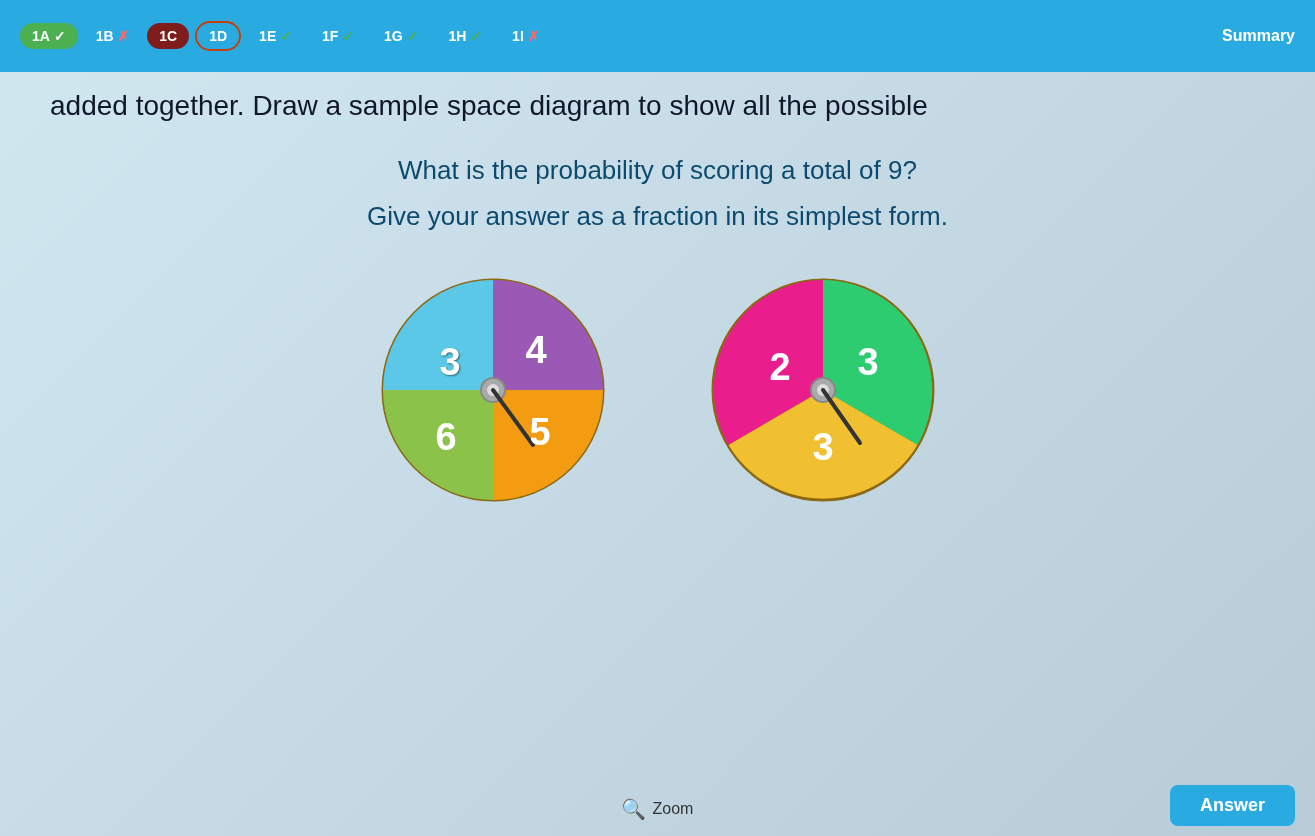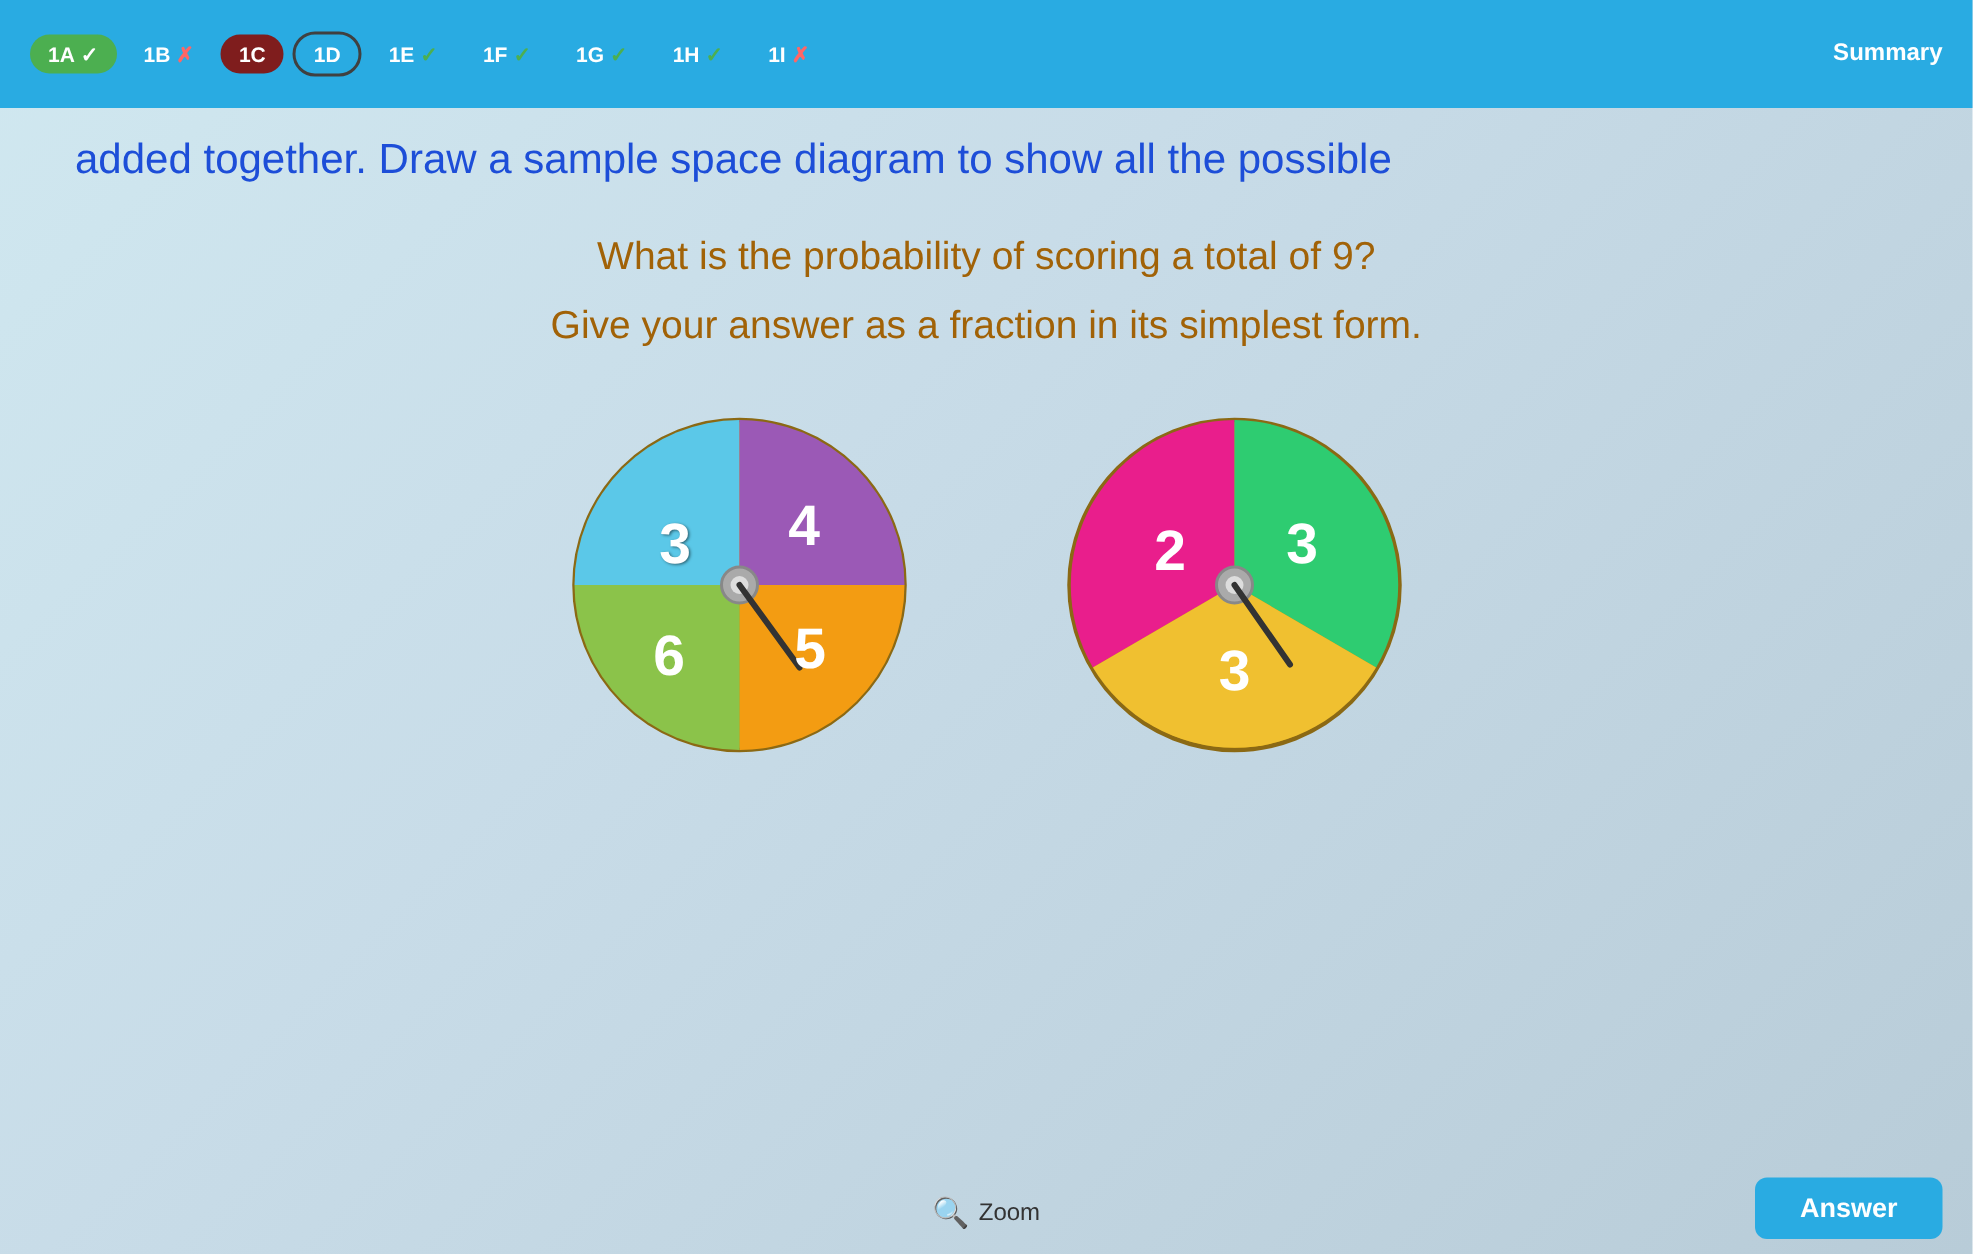--- a/index.html
+++ b/index.html
@@ -34,21 +34,21 @@
       border-radius: 20px;
       font-size: 14px;
       font-weight: bold;
       color: white;
       background: transparent;
     }
     .nav-pill.green { background: #4caf50; }
     .nav-pill.red-x { background: transparent; color: white; }
     .nav-pill.active { background: #7f1d1d; }
     .nav-pill.check { color: white; }
-    .nav-pill.outline { border: 2px solid #404040; background: transparent; align-items: center; }
+    .nav-pill.outline { border: 2px solid #c2410c; background: transparent; align-items: center; }
 
     .summary-btn {
       margin-left: auto;
       font-size: 16px;
       font-weight: bold;
       color: white;
       text-decoration: none;
       cursor: pointer;
     }
 
@@ -57,29 +57,29 @@
       position: absolute;
       top: 65px;
       left: 0;
       right: 0;
       bottom: 0;
       padding: 20px 40px;
     }
 
     .question-text {
       font-size: 26px;
-      color: #a16207;
+      color: #0c4a6e;
       text-align: center;
       line-height: 1.4;
       margin-top: 10px;
     }
 
     .partial-text {
       font-size: 28px;
-      color: #1d4ed8;
+      color: #0f172a;
       margin-top: 5px;
       text-align: left;
       padding-left: 10px;
     }
 
     
     .spinners-container {
       display: flex;
       justify-content: center;
       align-items: center;

